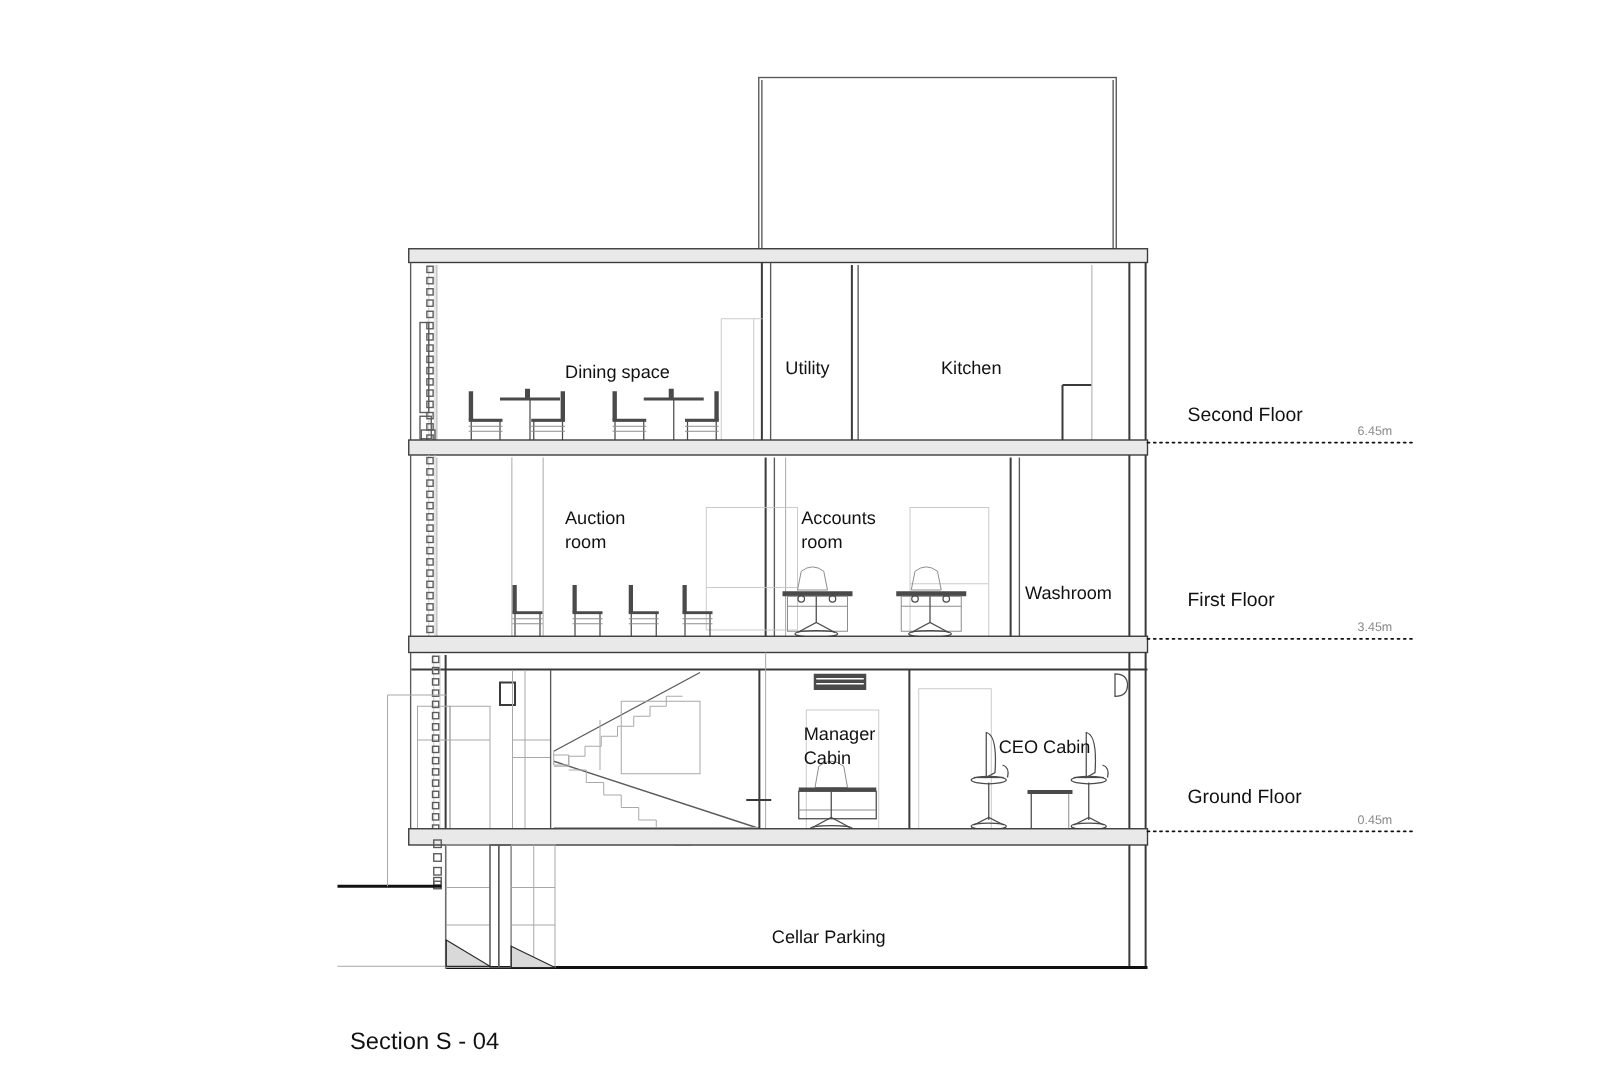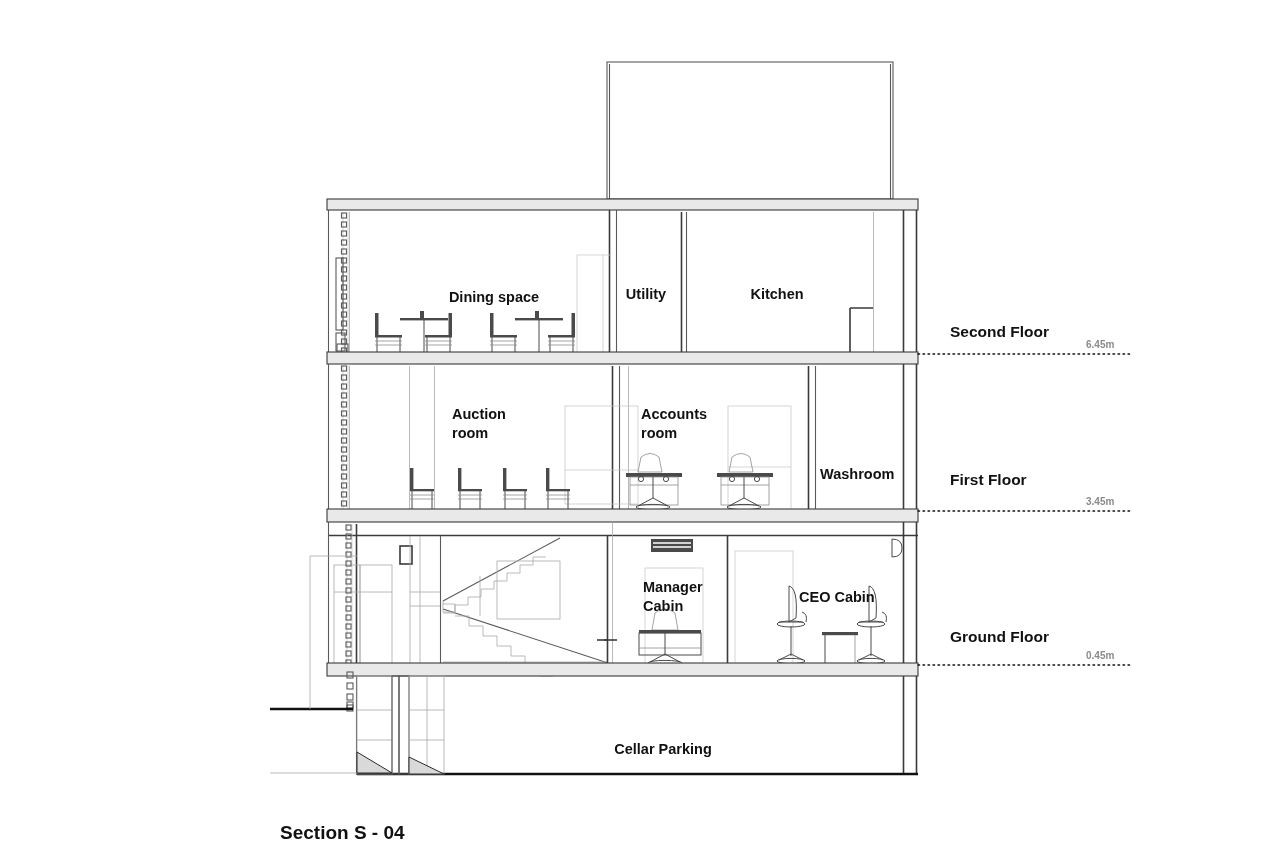--- a/index.html
+++ b/index.html
@@ -1,18 +1,18 @@
 <!DOCTYPE html>
 <html><head>
 <meta charset="utf-8">
 <style>
   html,body{margin:0;padding:0;background:#ffffff;}
   body{width:1280px;height:853px;overflow:hidden;
        font-family:"Liberation Sans","DejaVu Sans",sans-serif;color:#1a1a1a;}
-  #stage{position:relative;width:1280px;height:853px;background:#fff;font-weight:bold;}
+  #stage{position:relative;width:1280px;height:853px;background:#fff;}
   svg{display:block;position:absolute;top:0;left:0;}
   .room-label{font-size:14.5px;fill:#111;font-family:"Liberation Sans",sans-serif;}
   .level-label{font-size:15.5px;fill:#111;font-family:"Liberation Sans",sans-serif;}
   .elev-label{font-size:10px;fill:#8a8a8a;font-family:"Liberation Sans",sans-serif;}
   .title-label{font-size:19px;fill:#111;font-family:"Liberation Sans",sans-serif;}
   .slab{fill:#e9e9e9;stroke:#3a3a3a;stroke-width:1.1;}
   .wallHeavy{fill:none;stroke:#3a3a3a;stroke-width:1.6;}
   .wallMed{fill:none;stroke:#5a5a5a;stroke-width:1.1;}
   .wallLight{fill:none;stroke:#a8a8a8;stroke-width:0.8;}
   .wallFaint{fill:none;stroke:#c4c4c4;stroke-width:0.7;}

